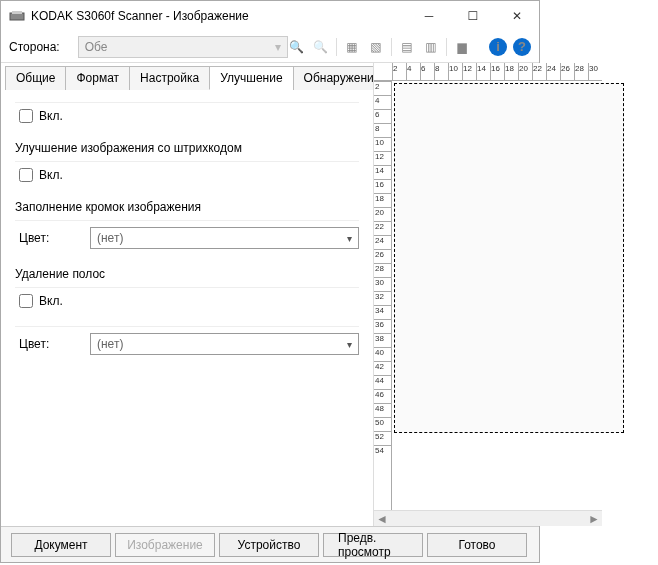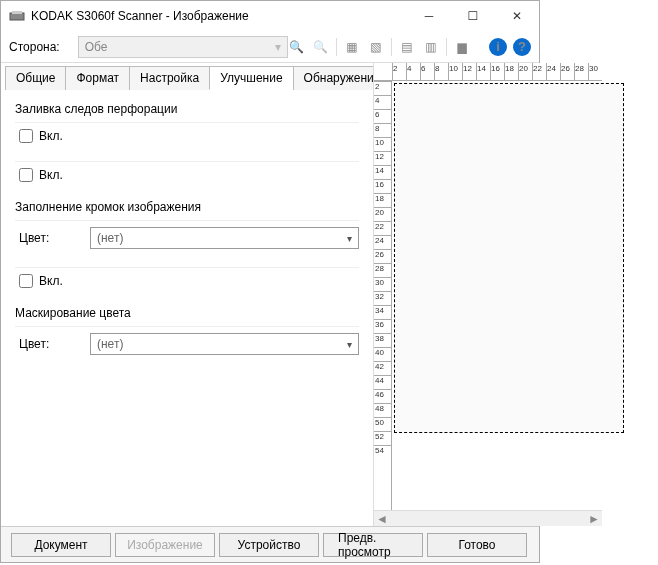--- a/index.html
+++ b/index.html
@@ -96,30 +96,30 @@
         <div class="tab">Общие</div>
         <div class="tab">Формат</div>
         <div class="tab">Настройка</div>
         <div class="tab active">Улучшение</div>
         <div class="tab">Обнаружение</div>
       </div>
 
       <div class="tabpanel">
 
         <div class="group">
-          <div class="group-title">Заливка следов перфорации</div>
           <div class="group-body">
             <label class="chk">
               <input type="checkbox" style="">
               <span>Вкл.</span>
             </label>
           </div>
         </div>
 
         <div class="group">
+          <div class="group-title">Улучшение изображения со штрихкодом</div>
           <div class="group-body">
             <label class="chk">
               <input type="checkbox" style="">
               <span>Вкл.</span>
             </label>
           </div>
         </div>
 
         <div class="group">
           <div class="group-title">Заполнение кромок изображения</div>
@@ -128,30 +128,30 @@
               <span class="flbl">Цвет:</span>
               <div class="sel">
                 <span>(нет)</span>
                 <span class="arr">▾</span>
               </div>
             </div>
           </div>
         </div>
 
         <div class="group">
+          <div class="group-title">Удаление полос</div>
           <div class="group-body">
             <label class="chk">
               <input type="checkbox" style="">
               <span>Вкл.</span>
             </label>
           </div>
         </div>
 
         <div class="group">
-          <div class="group-title">Маскирование цвета</div>
           <div class="group-body">
             <div class="row">
               <span class="flbl">Цвет:</span>
               <div class="sel">
                 <span>(нет)</span>
                 <span class="arr">▾</span>
               </div>
             </div>
           </div>
         </div>

